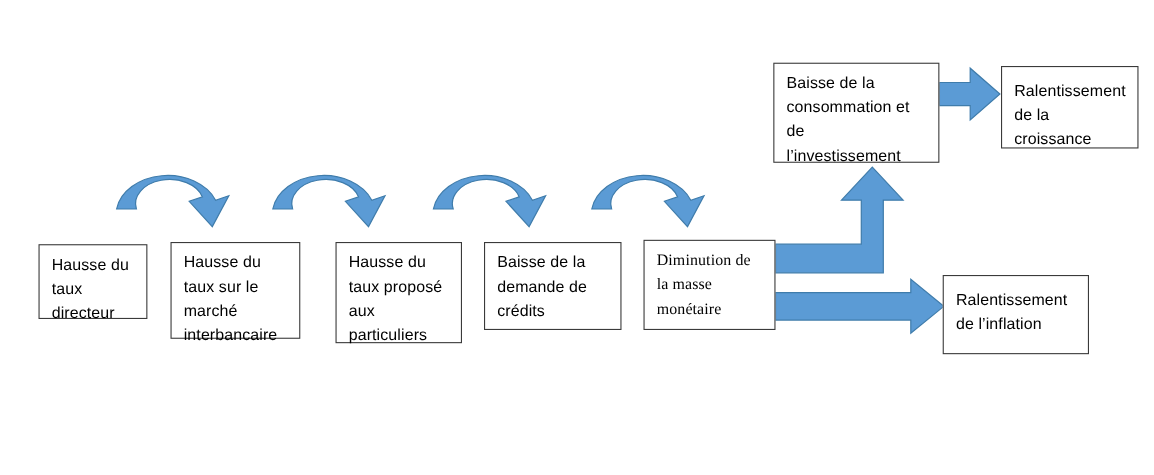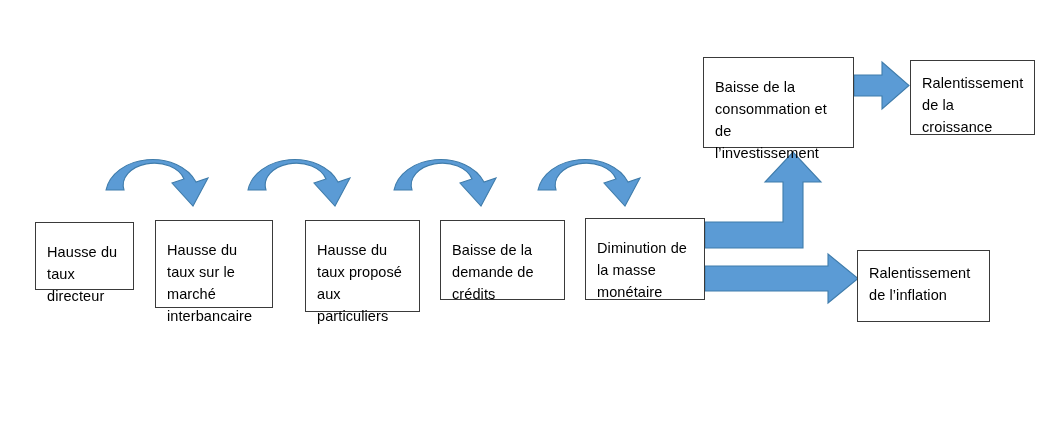--- a/index.html
+++ b/index.html
@@ -18,21 +18,21 @@
     overflow: hidden;
   }
   .node {
     position: absolute;
     box-sizing: border-box;
     border: 1.3px solid #3a3a3a;
     background: #ffffff;
     color: #000000;
     font-size: 14.5px;
     line-height: 1.52;
-    padding: 18px 9px 5px 11px;
+    padding: 7px 9px 5px 11px;
     white-space: pre-line;
     letter-spacing: 0.1px;
   }
   svg.arrows {
     position: absolute;
     left: 0;
     top: 0;
     width: 1049px;
     height: 432px;
     overflow: visible;
@@ -83,21 +83,21 @@
 
   <div class="node" style="left:305px; top:220px; width:115px; height:92px;">Hausse du
 taux proposé
 aux
 particuliers</div>
 
   <div class="node" style="left:440px; top:220px; width:125px; height:80px;">Baisse de la
 demande de
 crédits</div>
 
-  <div class="node" style="left:585px; top:218px; width:120px; height:82px;">Diminution de
+  <div class="node" style="left:585px; top:218px; width:120px; height:82px;font-family:Liberation Serif, serif;">Diminution de
 la masse
 monétaire</div>
 
   <div class="node" style="left:703px; top:57px; width:151px; height:91px;">Baisse de la
 consommation et
 de
 l’investissement</div>
 
   <div class="node" style="left:910px; top:60px; width:125px; height:75px; padding-top:11px;">Ralentissement
 de la croissance</div>

